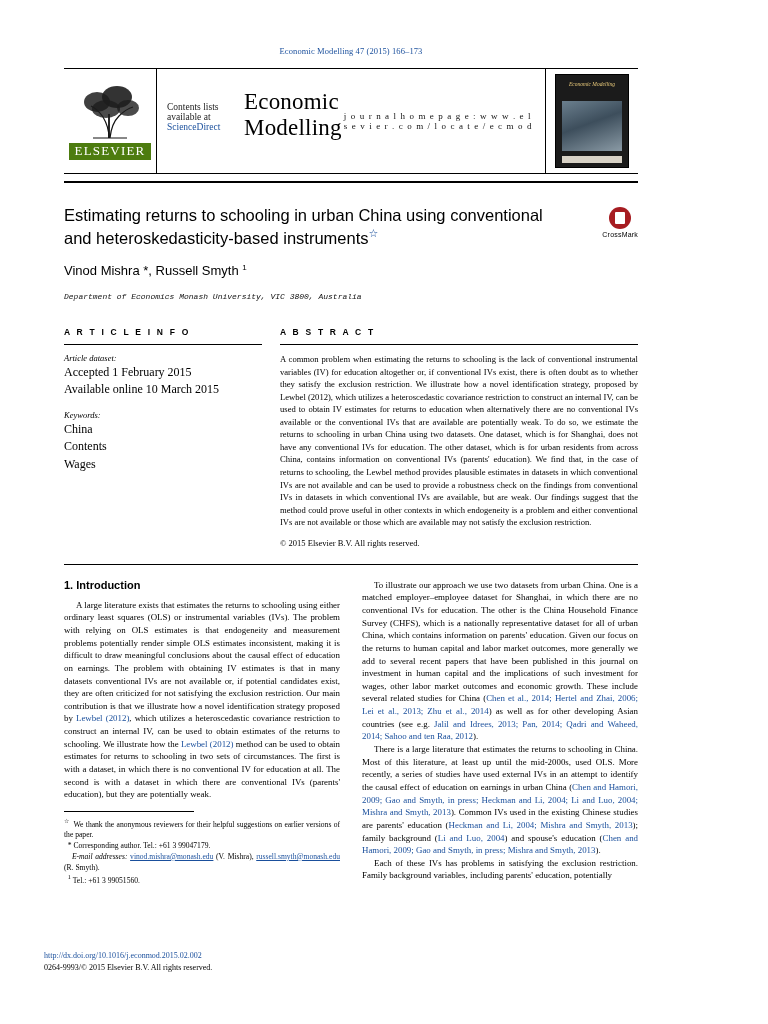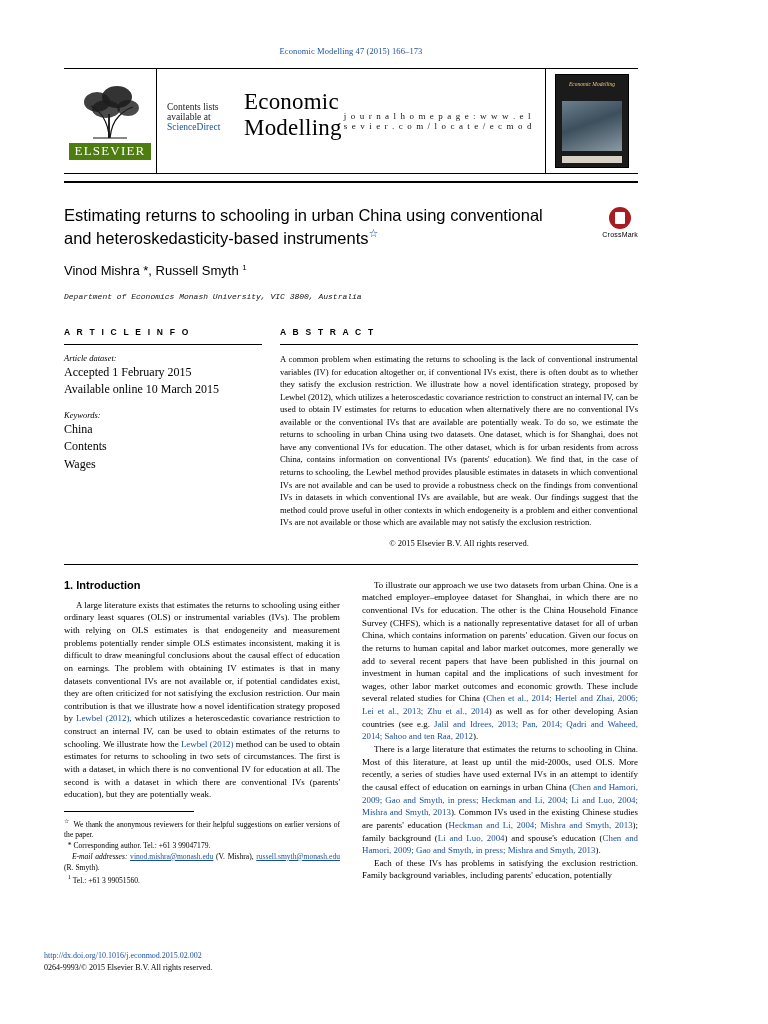--- a/index.html
+++ b/index.html
@@ -197,21 +197,21 @@
     font-size: 12px;
     line-height: 1.45;
   }
   .kw-block { margin-top: 11px; }
   .abstract-text {
     font-size: 8.6px;
     line-height: 1.46;
     text-align: justify;
   }
   .copyright {
-    text-align: center;
+    text-align: left;
     font-size: 8.5px;
     margin-top: 9px;
   }
 
   
   .body-rule { border-top: 1px solid #000; margin-top: 16px; }
   .columns {
     display: flex;
     margin-top: 14px;
     gap: 22px;

